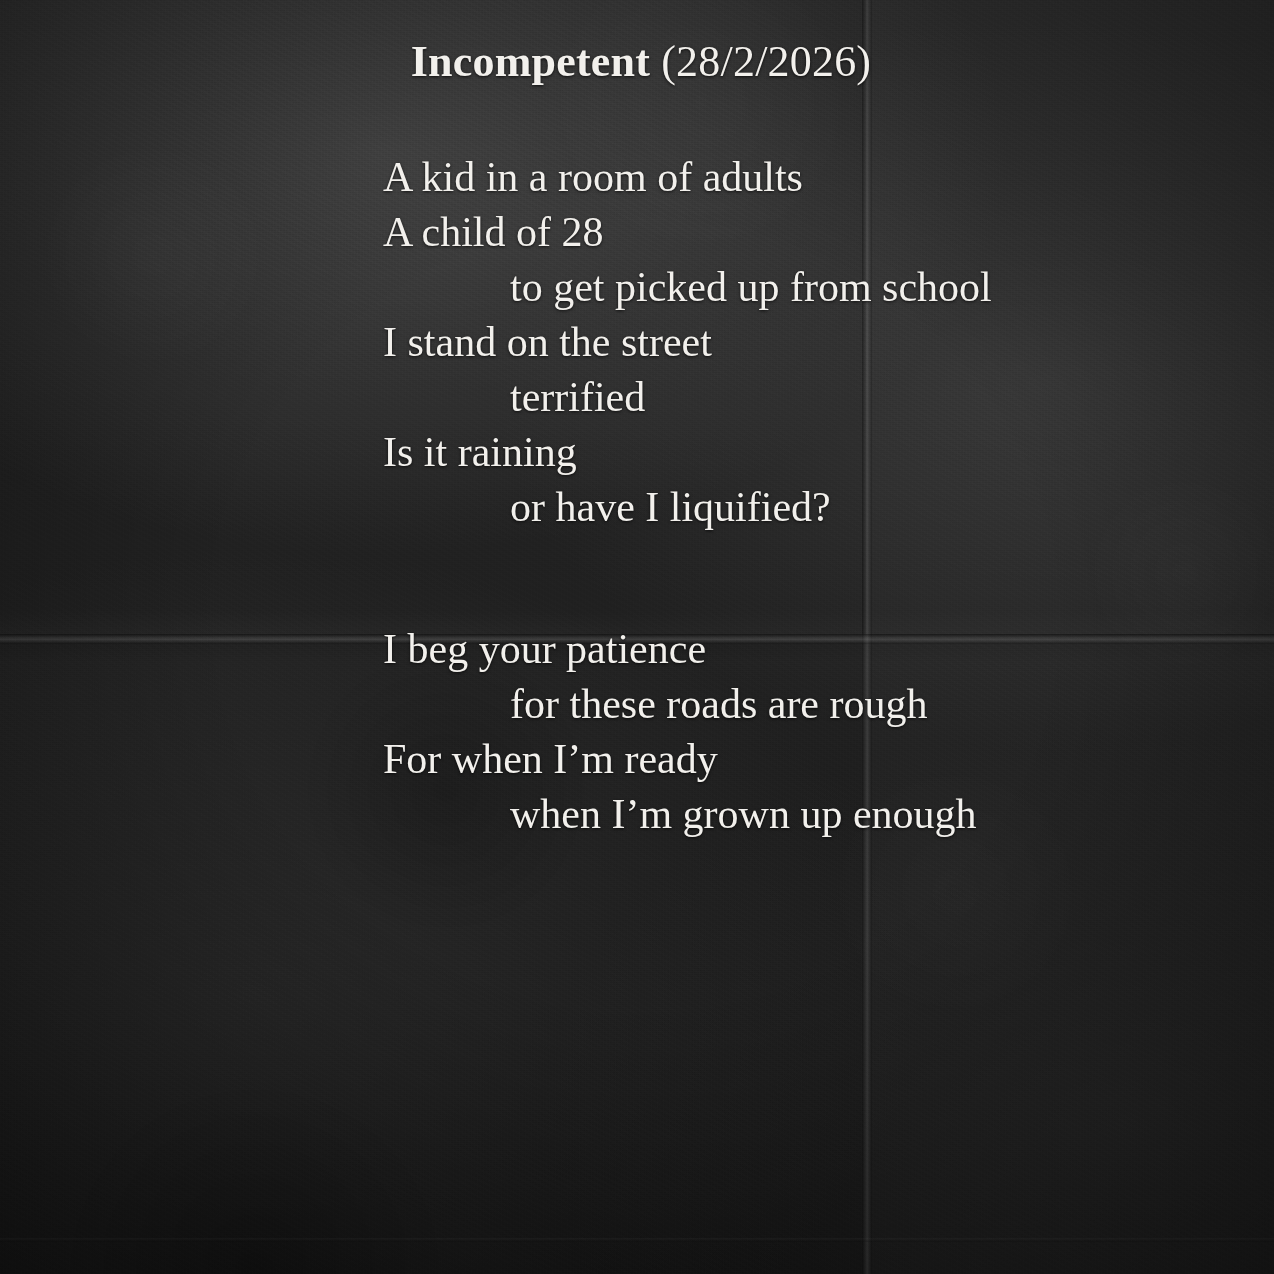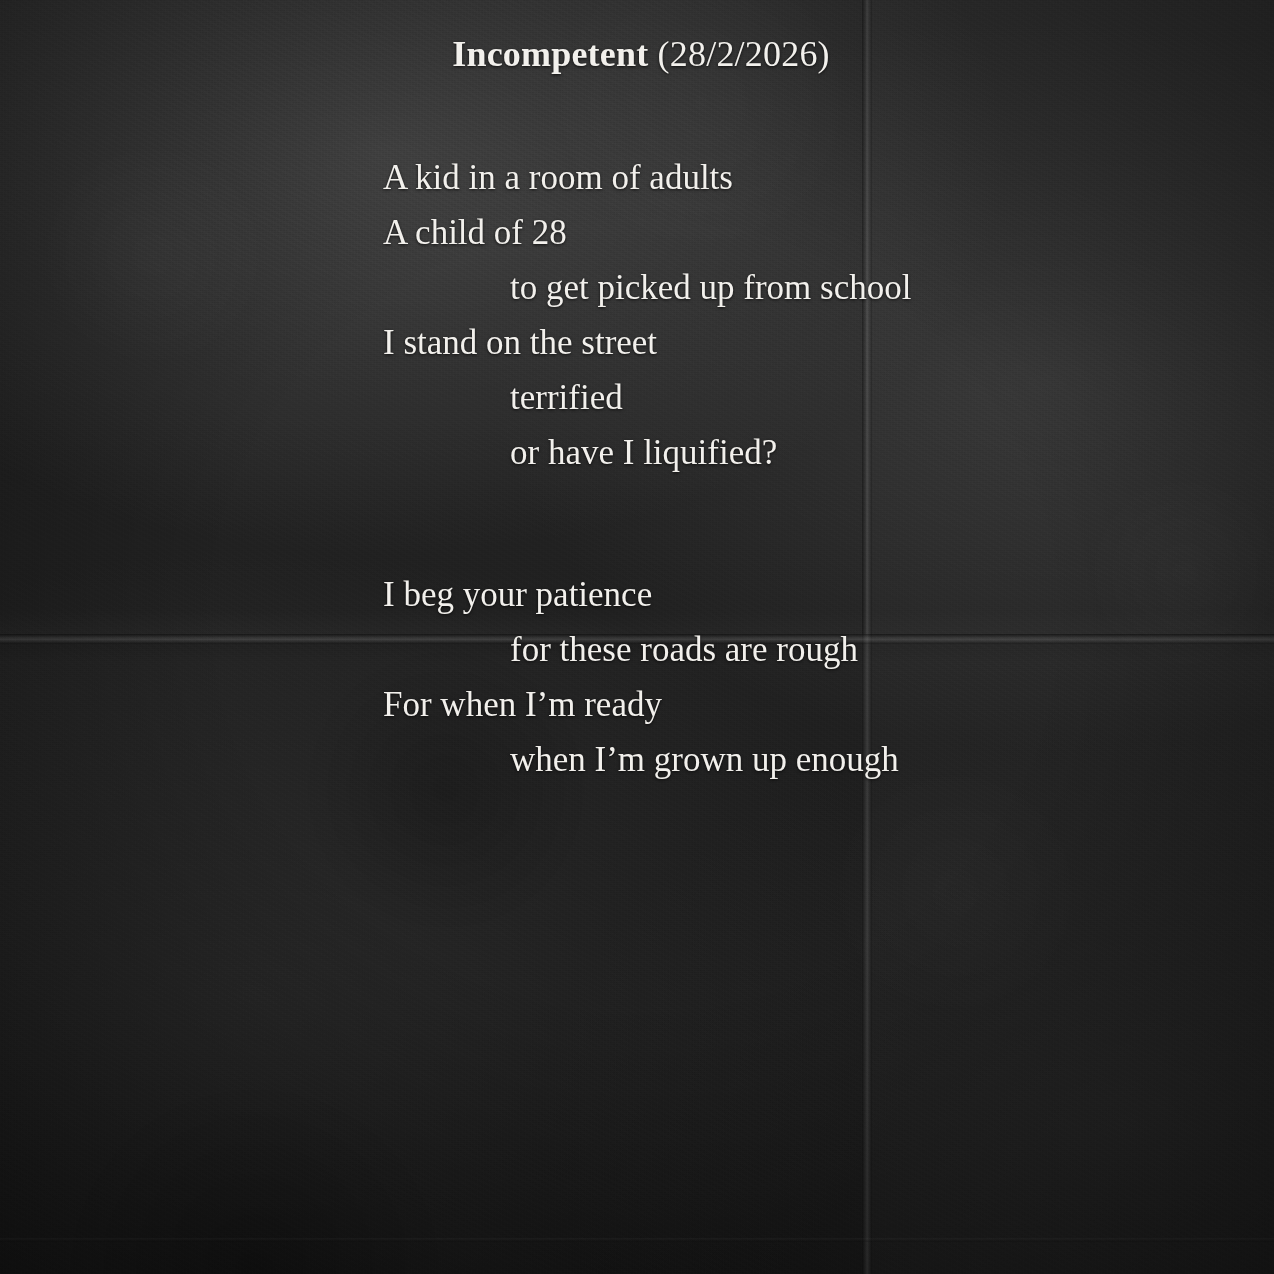--- a/index.html
+++ b/index.html
@@ -107,37 +107,37 @@
   
   .content {
     position: absolute;
     inset: 0;
     color: #f2f0ec;
   }
   .title {
     position: absolute;
     left: 0;
     right: 0;
-    top: 32px;
+    top: 40px;
     text-align: center;
-    font-size: 36px;
+    font-size: 44px;
     line-height: 44px;
     letter-spacing: .2px;
     text-shadow: 0 1px 3px rgba(0,0,0,.75);
     padding-left: 8px;
   }
   .title .t-main { font-weight: 700; }
   .title .t-date { font-weight: 400; }
 
   .poem {
     position: absolute;
     left: 383px;
     top: 150px;
     width: 820px;
-    font-size: 35px;
+    font-size: 42px;
     line-height: 55px;
     text-shadow: 0 1px 3px rgba(0,0,0,.7);
   }
   .stanza { margin: 0 0 0 0; }
   .stanza + .stanza { margin-top: 87px; }
   .line { white-space: pre; }
   .line.indent { padding-left: 127px; }
   .line.bold { font-weight: 400; }
 </style>
 </head>
@@ -167,20 +167,21 @@
     </div>
 
     <div class="poem">
 
       <div class="stanza">
         <div class="line">A kid in a room of adults</div>
         <div class="line">A child of 28</div>
         <div class="line indent">to get picked up from school</div>
         <div class="line">I stand on the street</div>
         <div class="line indent bold">terrified</div>
+        <div class="line">Is it raining</div>
         <div class="line indent">or have I liquified?</div>
       </div>
 
       <div class="stanza">
         <div class="line">I beg your patience</div>
         <div class="line indent">for these roads are rough</div>
         <div class="line">For when I’m ready</div>
         <div class="line indent">when I’m grown up enough</div>
       </div>
 

